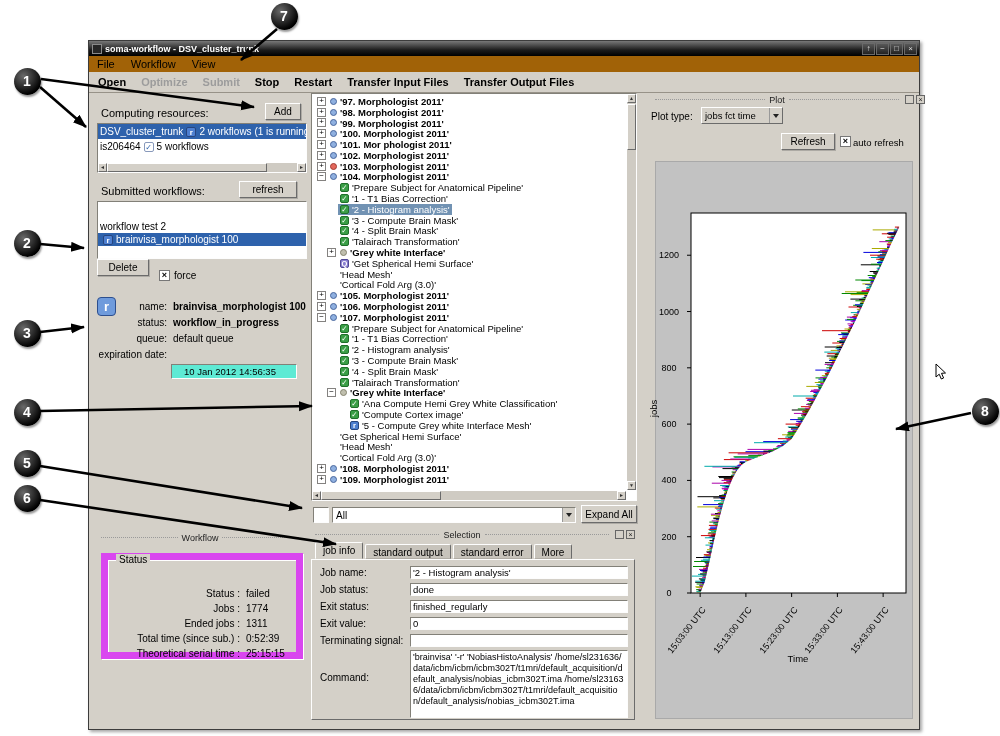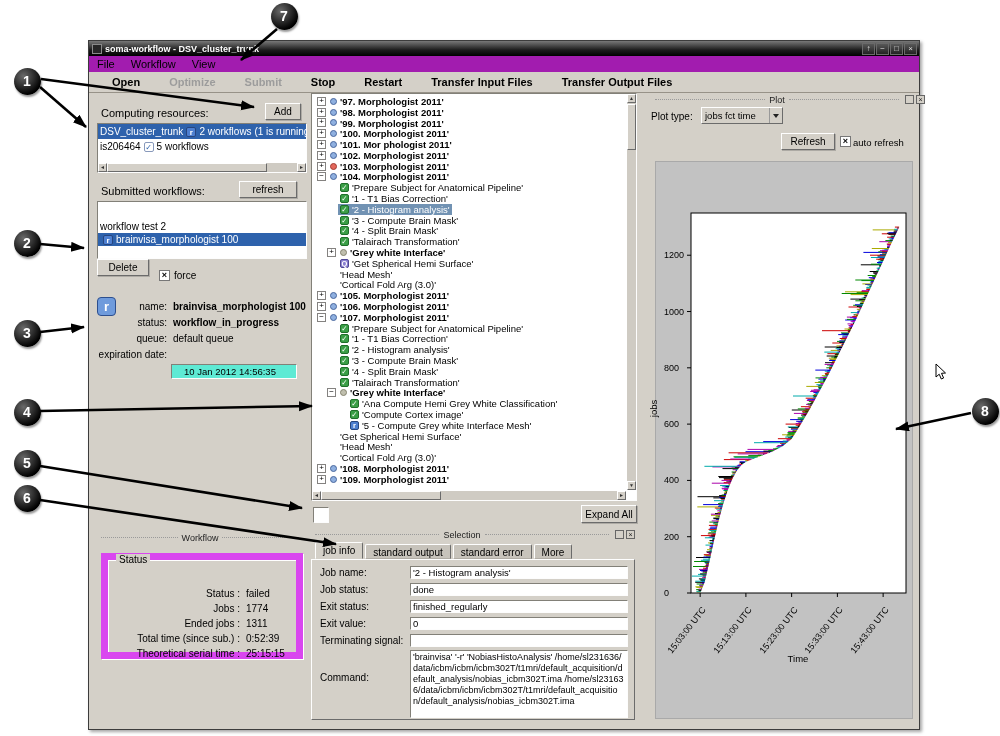--- a/index.html
+++ b/index.html
@@ -11,25 +11,25 @@
 
 .titlebar{position:absolute;left:0;top:0;right:0;height:15px;
           background:linear-gradient(#787878,#1c1c1c 60%,#000);display:flex;align-items:center}
 .tb-icon{width:10px;height:10px;margin:0 3px;background:#262626;border:1px solid #8a8a8a;flex:none}
 .tb-title{flex:1;color:#fff;font-size:9px;font-weight:bold;white-space:nowrap}
 .tb-btns{display:flex;margin-right:2px}
 .tb-btn{width:13px;height:12px;margin-left:1px;background:linear-gradient(#585858,#222);
         border:1px solid #6a6a6a;color:#ddd;font-size:8px;line-height:10px;text-align:center}
 
 .menubar{position:absolute;left:0;top:15px;right:0;height:16px;display:flex;align-items:center;
-         font-size:11px;background:#a21caf}
+         font-size:11px;background:#a16207}
 .menu-item{padding:1px 8px}
 .toolbar{position:absolute;left:0;top:31px;right:0;height:21px;display:flex;align-items:center;
          font-size:11px;font-weight:bold;border-bottom:1px solid #979288}
-.tool-item{padding:2px 6px;margin-left:17px;white-space:nowrap}
+.tool-item{padding:2px 6px;margin-left:3px;white-space:nowrap}
 .tool-item.disabled{color:#9c9c9c}
 
 .lbl{position:absolute;font-size:11px;white-space:nowrap}
 .btn{position:absolute;display:flex;align-items:center;justify-content:center;font-size:10px;
      background:#d4d0c8;border:1px solid;border-color:#fefefe #6b6b6b #6b6b6b #fefefe;
      box-shadow:1px 1px 0 rgba(0,0,0,.18)}
 .sunken{border:1px solid;border-color:#828078 #fdfdfd #fdfdfd #828078}
 .listbox{position:absolute;background:#fff;border:1px solid;
          border-color:#828078 #fdfdfd #fdfdfd #828078;overflow:hidden}
 .list-row{height:15px;display:flex;align-items:center;font-size:10px;white-space:nowrap;padding:0 2px}
@@ -107,21 +107,21 @@
 .det-label{position:absolute;left:8px;font-size:10px;text-align:right;width:70px;white-space:nowrap}
 .det-value{position:absolute;left:84px;font-size:10px;white-space:nowrap}
 .det-value.bold{font-weight:bold}
 .wf-badge{position:absolute;left:8px;top:256px;width:19px;height:19px;border-radius:4px;
           background:#6f9bdc;border:1px solid #2d4f8e;color:#fff;font-size:13px;font-weight:bold;
           text-align:center;line-height:17px}
 
 #plot-dock{position:absolute;left:554px;top:52px;width:274px;height:632px}
 .plot-bg{position:absolute;background:#c2c2c2;border:1px solid #a9a9a9}
 #chart-svg{position:absolute;left:40px;top:118px}
-.ytick{position:absolute;left:21px;width:36px;text-align:left;font-size:9px}
+.ytick{position:absolute;left:8px;width:36px;text-align:center;font-size:9px}
 .xtick{position:absolute;width:74px;text-align:right;font-size:9px;transform:rotate(-52deg);
        transform-origin:100% 0;top:512px}
 .ylabel{position:absolute;left:2px;top:310px;font-size:9.5px;transform:rotate(-90deg)}
 .xlabel{position:absolute;left:100px;top:560px;width:110px;text-align:center;font-size:9.5px}
 
 .ann{position:absolute;width:27px;height:27px;border-radius:50%;
      background:radial-gradient(circle at 35% 30%,#6a6a6a,#000 72%);color:#fff;font-size:14px;
      font-weight:bold;display:flex;align-items:center;justify-content:center;z-index:60;
      box-shadow:1px 2px 2px rgba(0,0,0,.4)}
 #overlay{position:absolute;left:0;top:0;z-index:55;pointer-events:none}
@@ -488,20 +488,26 @@
     <div class="sb-h" style="left:0;right:10px;bottom:0;height:9px">
       <span class="sb-btn">◄</span>
       <span class="sb-track">
           <span class="sb-thumb" style="left:0;width:120px"></span>
         </span>
       <span class="sb-btn">►</span>
     </div>
   </div>
 
   <div class="sunken" style="position:absolute;left:224px;top:466px;width:16px;height:16px;background:#fff"></div>
+  <div class="combo" style="left:243px;top:466px;width:244px;height:16px">
+    <span class="cv">All</span>
+    <span class="combo-arrow">
+        <span class="tri"></span>
+      </span>
+  </div>
   <div class="btn" style="left:492px;top:464px;width:56px;height:18px">Expand All</div>
 
   <div class="dock-title" style="left:222px;top:487px;width:324px">
     <span class="dock-line"></span>
     <span class="dt-text">Selection</span>
     <span class="dock-line"></span>
     <span class="dock-ic"></span>
     <span class="dock-ic">×</span>
   </div>
   <div class="tabs" id="tabs" style="left:226px;top:501px">

